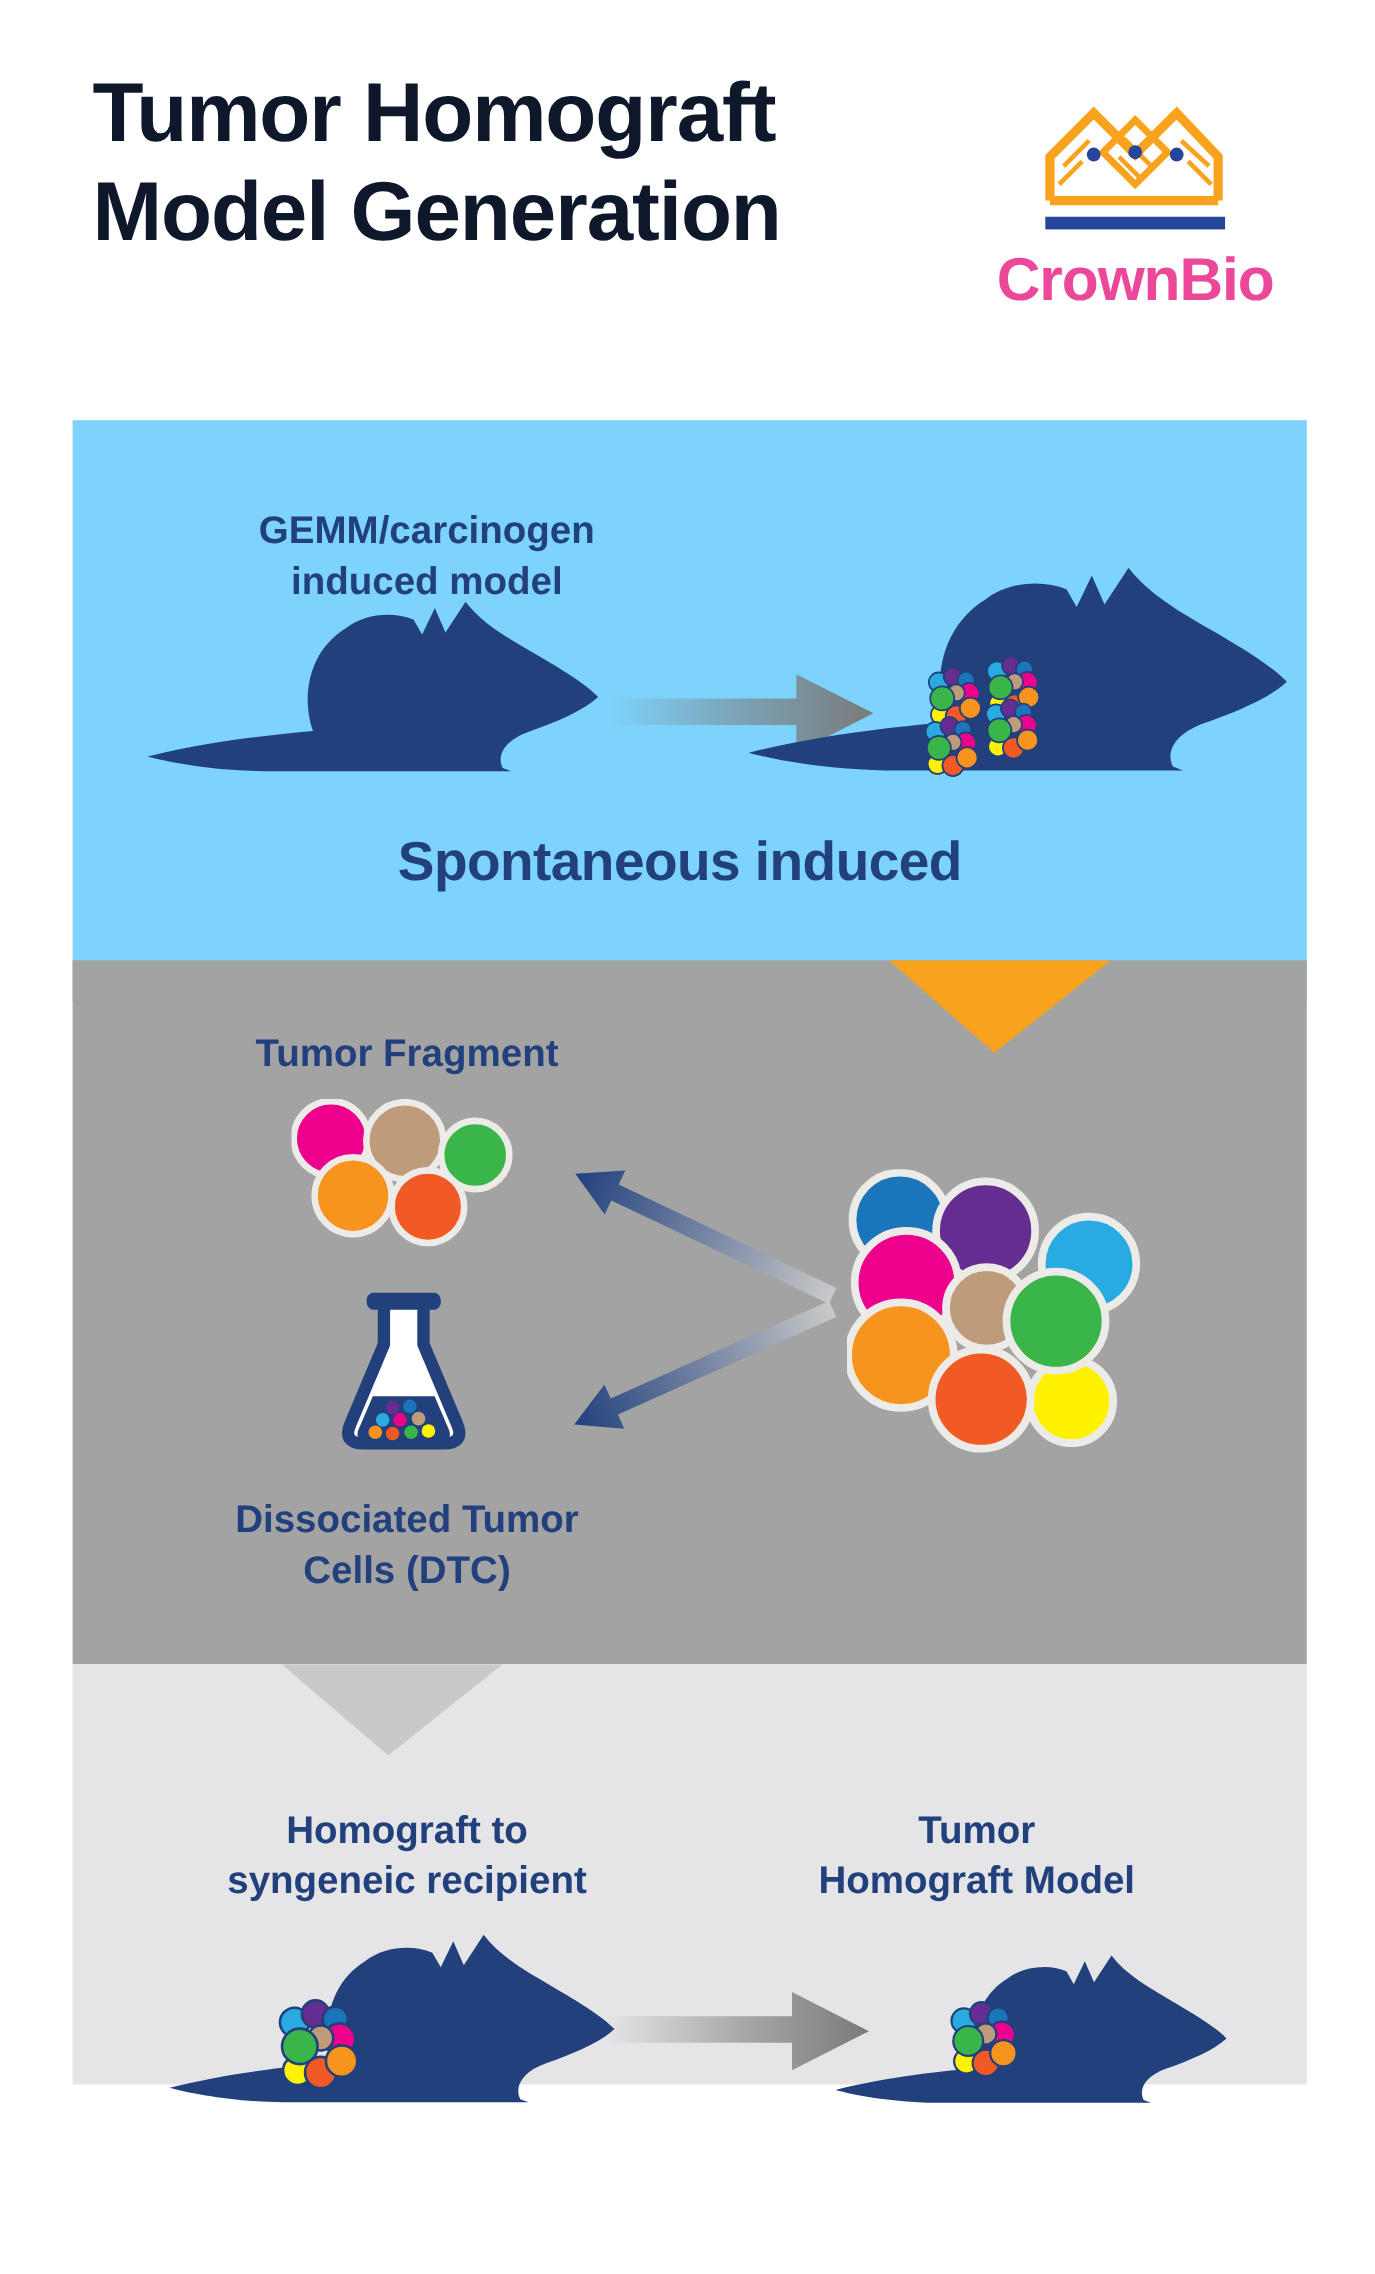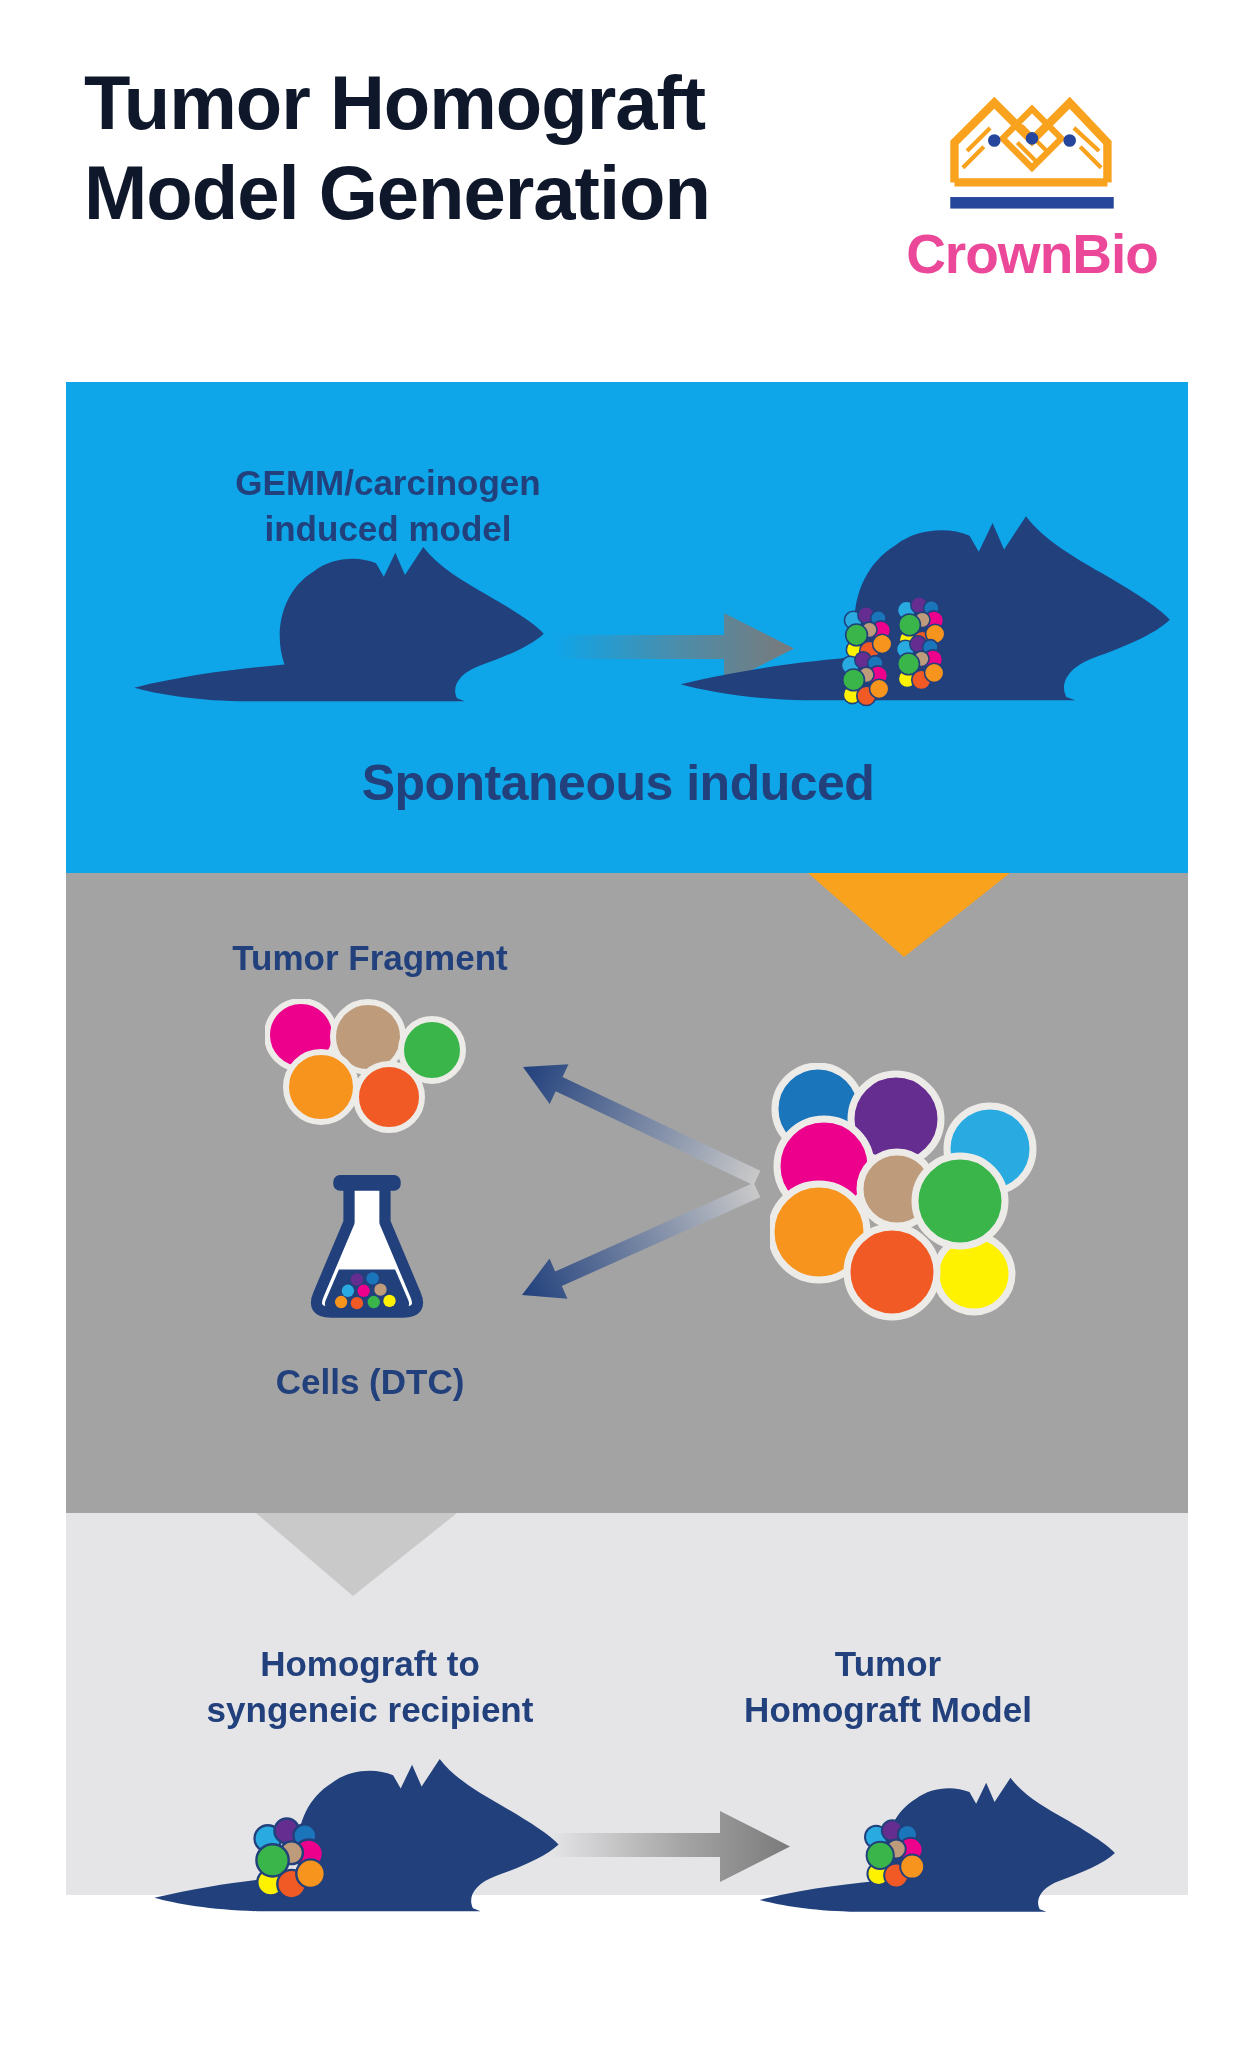--- a/index.html
+++ b/index.html
@@ -9,21 +9,21 @@
   }
   
   .title{
     position:absolute;left:84px;top:58px;color:#0f172a;
     font-size:76px;line-height:90px;letter-spacing:-1px;
   }
   .logo{position:absolute;left:882px;top:86px;width:300px;text-align:center;}
   .logo .brand{color:#ec4899;font-size:55px;letter-spacing:-1px;margin-top:4px;}
   
   .panel{position:absolute;left:66px;width:1122px;}
-  .panel-orange{top:382px;height:529px;background:#0ea5e9;}
+  .panel-orange{top:382px;height:529px;background:#7dd3fc;}
   .panel-mid{top:873px;height:640px;background:#a3a3a3;}
   .panel-bottom{top:1513px;height:382px;background:#E5E5E7;}
   .chev{position:absolute;top:0;}
   .abs{position:absolute;}
   
   .navy-label{color:#21407C;font-size:35px;line-height:46px;text-align:center;}
   .caption-big{color:#21407C;font-size:50px;text-align:center;letter-spacing:-0.5px;}
   svg{display:block;}
 </style>
 </head>
@@ -150,20 +150,21 @@
           <circle cx="53" cy="103" r="5.5" fill="#EC008C"></circle>
           <circle cx="68" cy="102" r="5.5" fill="#BE9B7B"></circle>
           <circle cx="33" cy="113" r="5.5" fill="#F7941E"></circle>
           <circle cx="47" cy="114" r="5.5" fill="#F15A24"></circle>
           <circle cx="62" cy="113" r="5.5" fill="#39B54A"></circle>
           <circle cx="76" cy="112" r="5.5" fill="#FFF200"></circle>
         </g>
     </svg>
 
     <div class="navy-label abs" style="left:54px;top:486px;width:500px;">
+      <div>Dissociated Tumor</div>
       <div>Cells (DTC)</div>
     </div>
 
     <svg class="abs" style="left:434px;top:167px;" width="280" height="280" viewBox="0 0 280 280">
       <defs>
         <linearGradient id="arrGrad1" gradientUnits="userSpaceOnUse" x1="23" y1="27" x2="257" y2="138">
           <stop offset="0" stop-color="#21407C"></stop>
           <stop offset="1" stop-color="#C9C9C9"></stop>
         </linearGradient>
         <linearGradient id="arrGrad2" gradientUnits="userSpaceOnUse" x1="22" y1="255" x2="257" y2="150">

